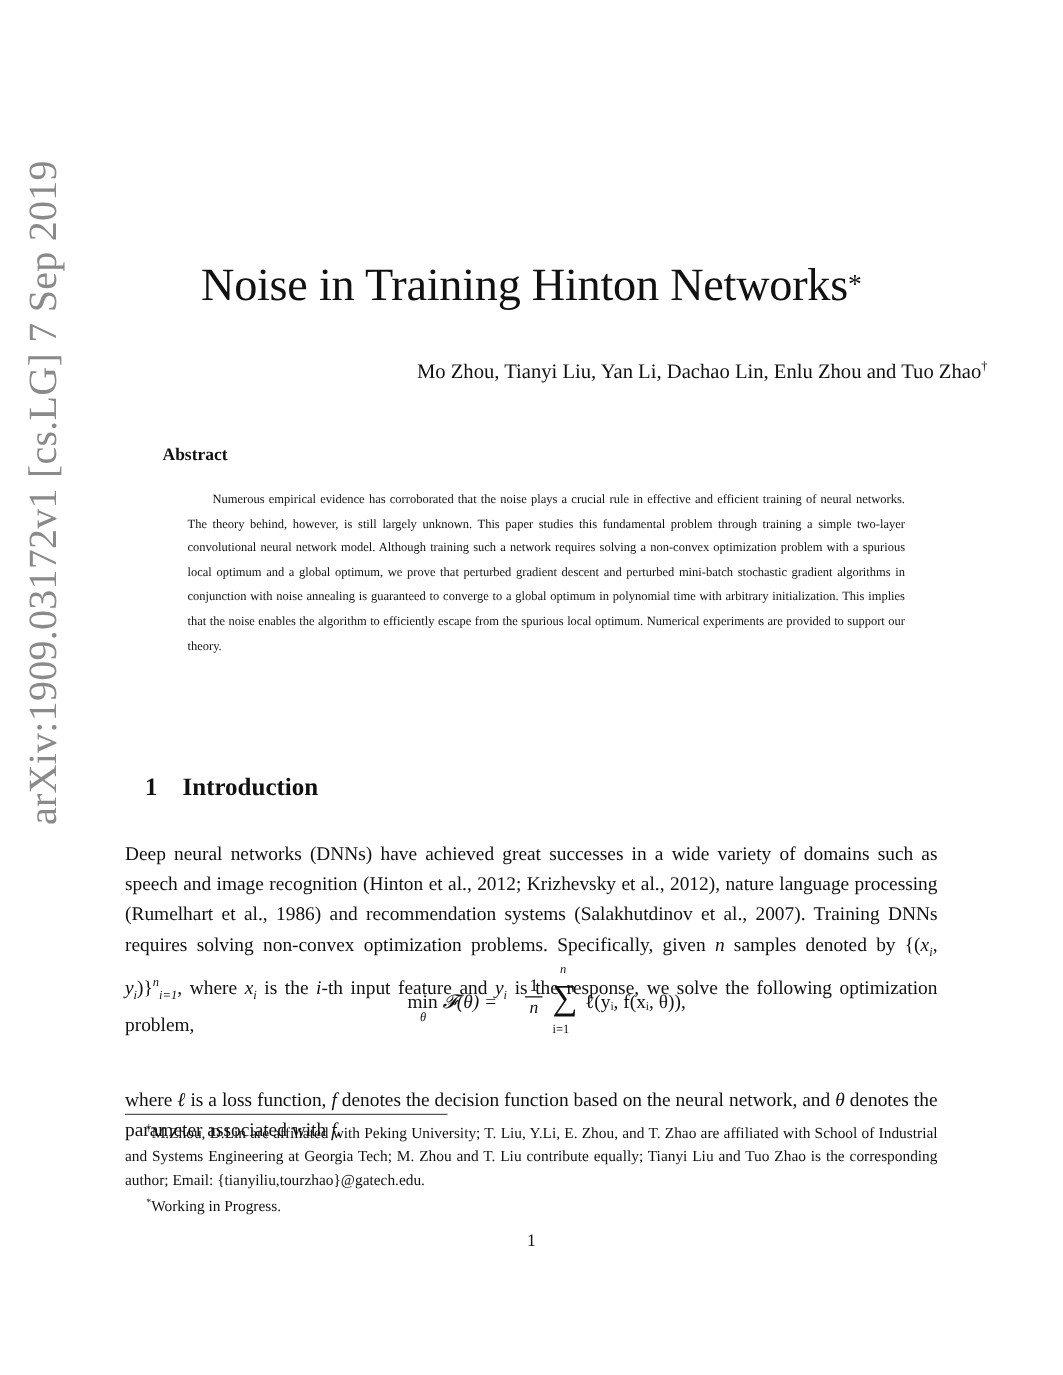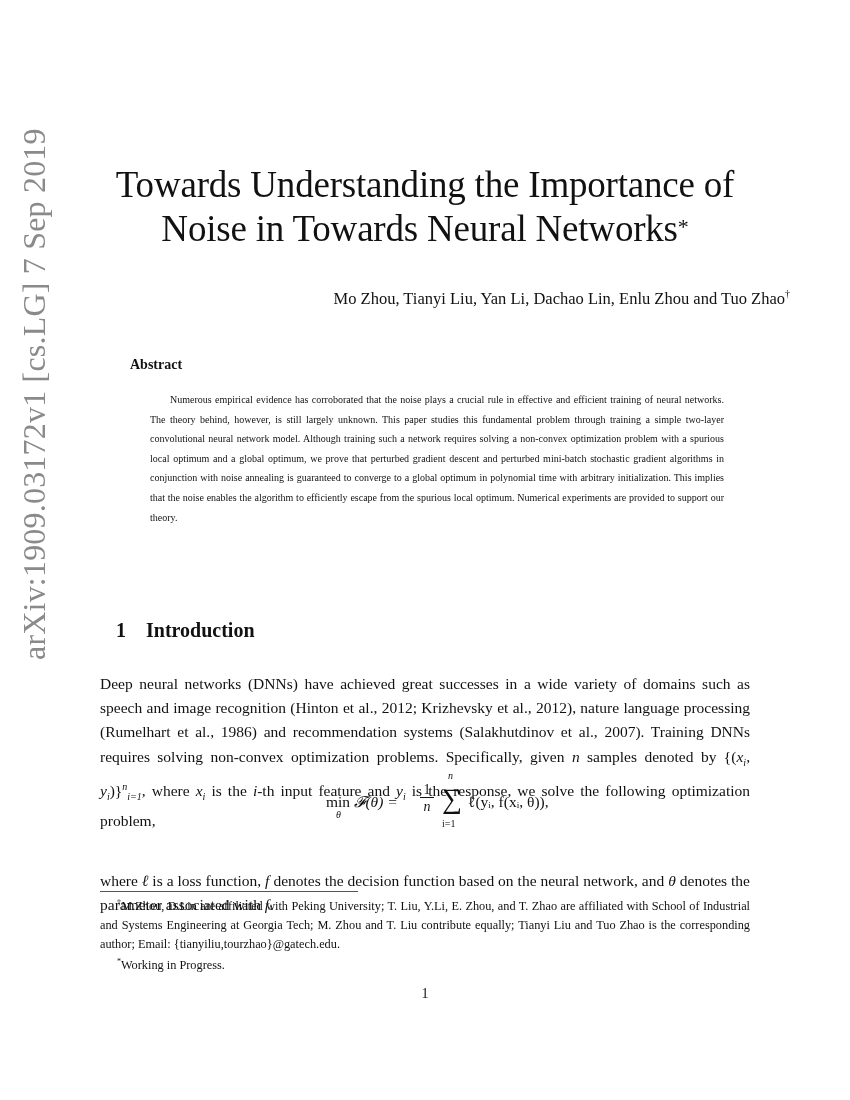--- a/index.html
+++ b/index.html
@@ -76,22 +76,22 @@
       position: absolute; left: 410px; width: 30px; top: 986px;
       text-align: center; font-size: 14px;
     }
   </style>
 </head>
 <body>
 
 <div class="arxiv-stamp">arXiv:1909.03172v1  [cs.LG]  7 Sep 2019</div>
 
 <h1 class="title">
-  <span>Towards Understanding the Importance of</span><br>
-  <span>Noise in Towards Neural Networks</span><sup>*</sup>
+  <br>
+  <span>Noise in Training Hinton Networks</span><sup>*</sup>
 </h1>
 
 <div class="authors">
   <span>Mo Zhou, Tianyi Liu, Yan Li, Dachao Lin, Enlu Zhou and Tuo Zhao</span><sup>†</sup>
 </div>
 
 <h2 class="abstract-heading">Abstract</h2>
 <p class="abstract-body">Numerous empirical evidence has corroborated that the noise plays a crucial rule in effective and efficient training of neural networks. The theory behind, however, is still largely unknown. This paper studies this fundamental problem through training a simple two-layer convolutional neural network model. Although training such a network requires solving a non-convex optimization problem with a spurious local optimum and a global optimum, we prove that perturbed gradient descent and perturbed mini-batch stochastic gradient algorithms in conjunction with noise annealing is guaranteed to converge to a global optimum in polynomial time with arbitrary initialization. This implies that the noise enables the algorithm to efficiently escape from the spurious local optimum. Numerical experiments are provided to support our theory.</p>
 
 <h2 class="section-heading">

